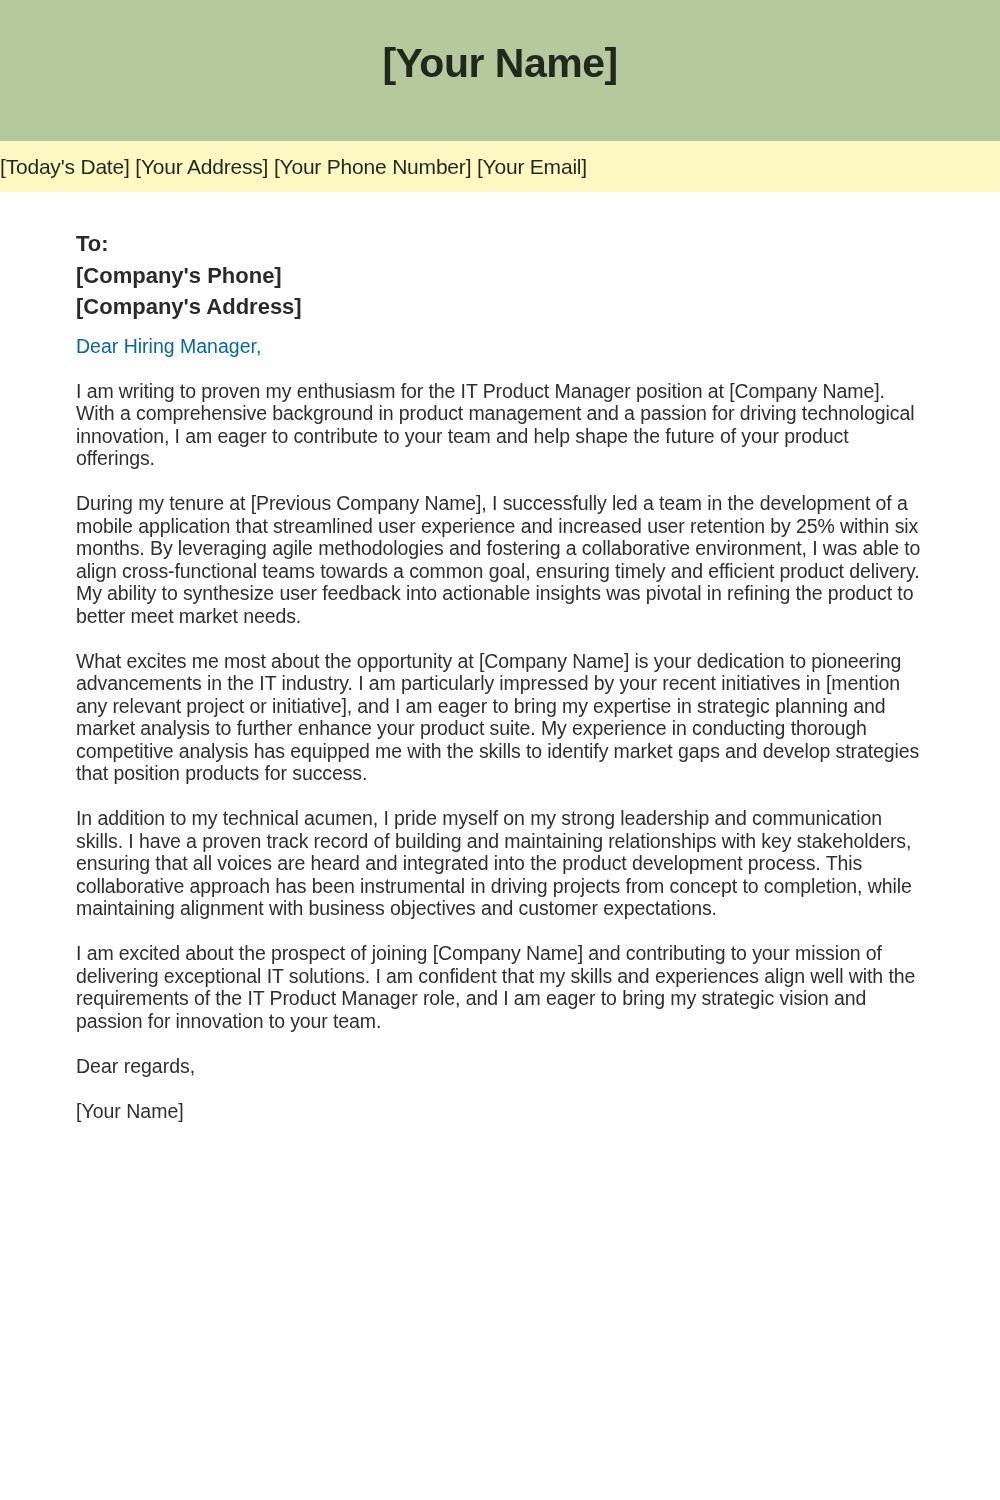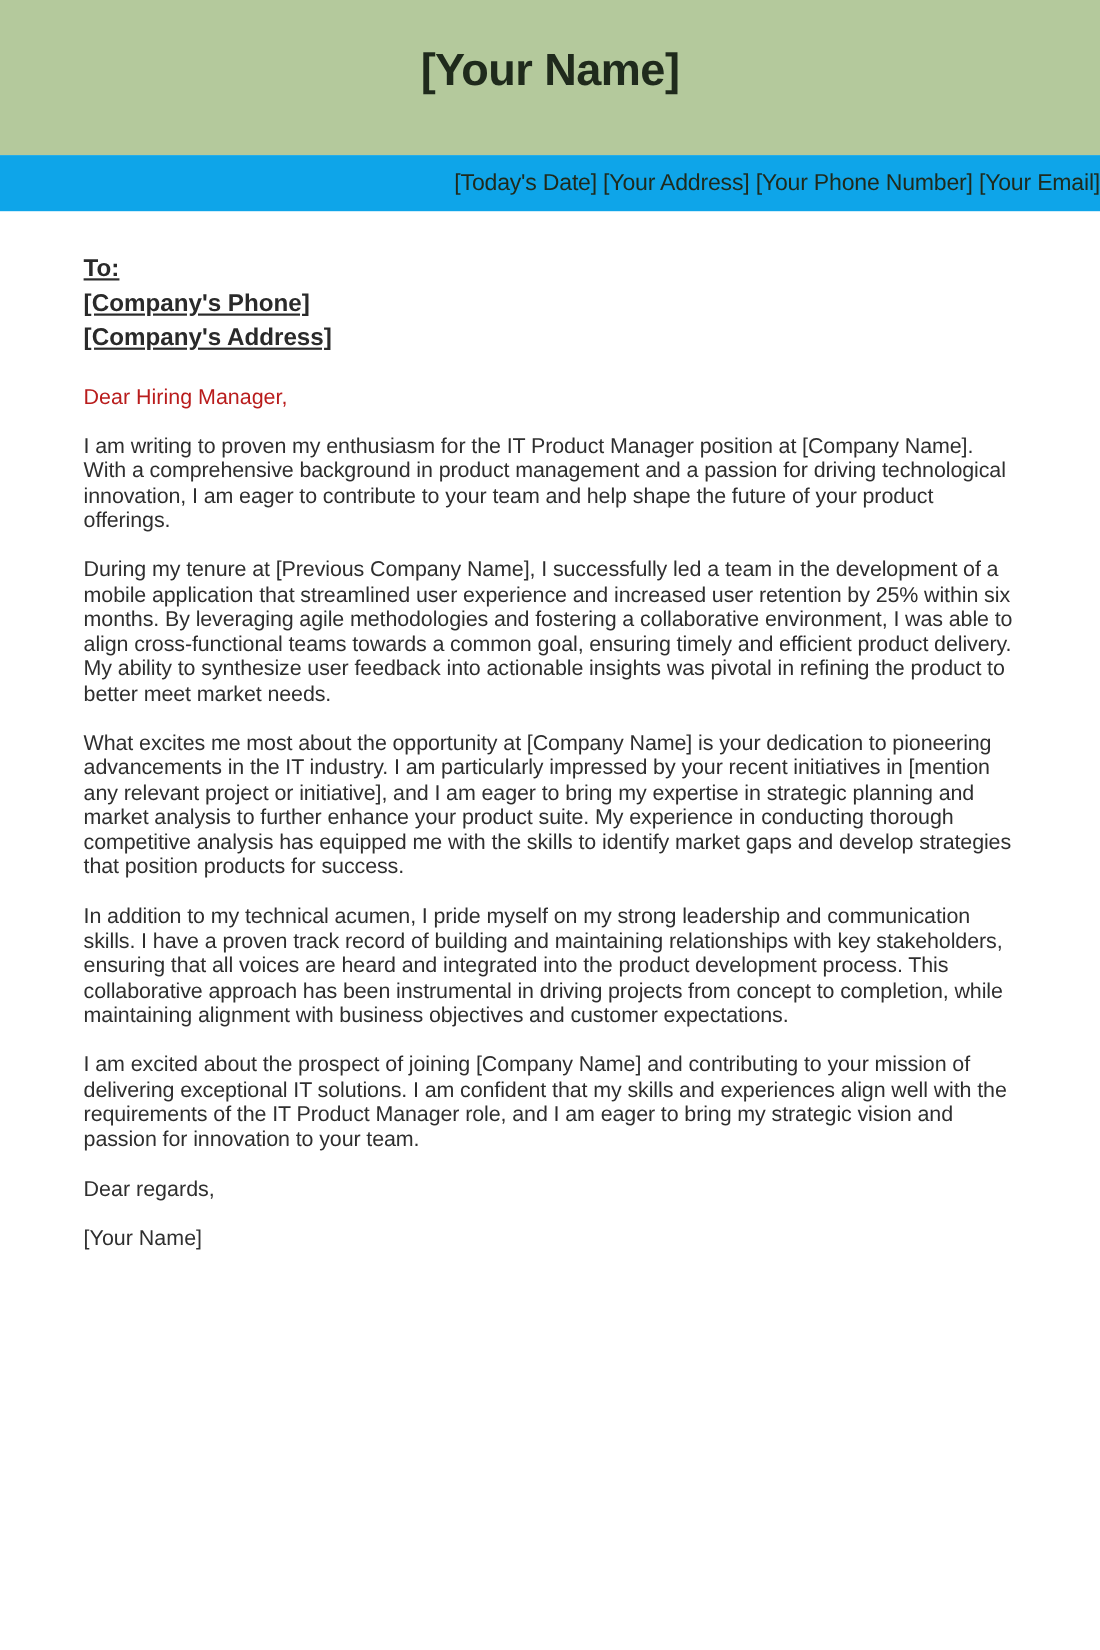--- a/index.html
+++ b/index.html
@@ -7,30 +7,30 @@
     body { font-family: "Liberation Sans", "DejaVu Sans", sans-serif; color: #2b2b2b; }
     .header-band {
       height: 141px; background: #b4c99c;
       display: flex; align-items: center; justify-content: center;
     }
     .name-title {
       font-size: 41px; font-weight: bold; color: #1f2a1c;
       letter-spacing: -0.5px; margin-top: -14px;
     }
     .contact-band {
-      height: 51px; background: #0ea5e9;
-      display: flex; align-items: center; justify-content: flex-end; padding-left: 15px;
+      height: 51px; background: #fef9c3;
+      display: flex; align-items: center; justify-content: flex-start;
     }
     .contact-line { font-size: 21px; color: #1f2a1c; letter-spacing: -0.2px; }
     .content { padding: 0 76px 0 76px; }
-    .recipient { margin-top: 36px; text-decoration: underline; }
+    .recipient { margin-top: 36px; }
     .recipient div {
       font-size: 22px; font-weight: bold; color: #2a2a2a; line-height: 31.5px;
     }
-    .salutation { margin-top: 27px; font-size: 19.5px; line-height: 22.5px; color: #b91c1c; }
+    .salutation { margin-top: 12px; font-size: 19.5px; line-height: 22.5px; color: #0369a1; }
     .para { margin-top: 22.5px; font-size: 19.5px; line-height: 22.5px; color: #2f2f2f; letter-spacing: -0.1px; }
     .closing { margin-top: 22.5px; font-size: 19.5px; line-height: 22.5px; color: #2f2f2f; }
     .signature { margin-top: 22.5px; font-size: 19.5px; line-height: 22.5px; color: #2f2f2f; }
   </style>
 </head>
 <body>
 
 <header>
   <div class="header-band">
     <h1 class="name-title">[Your Name]</h1>

